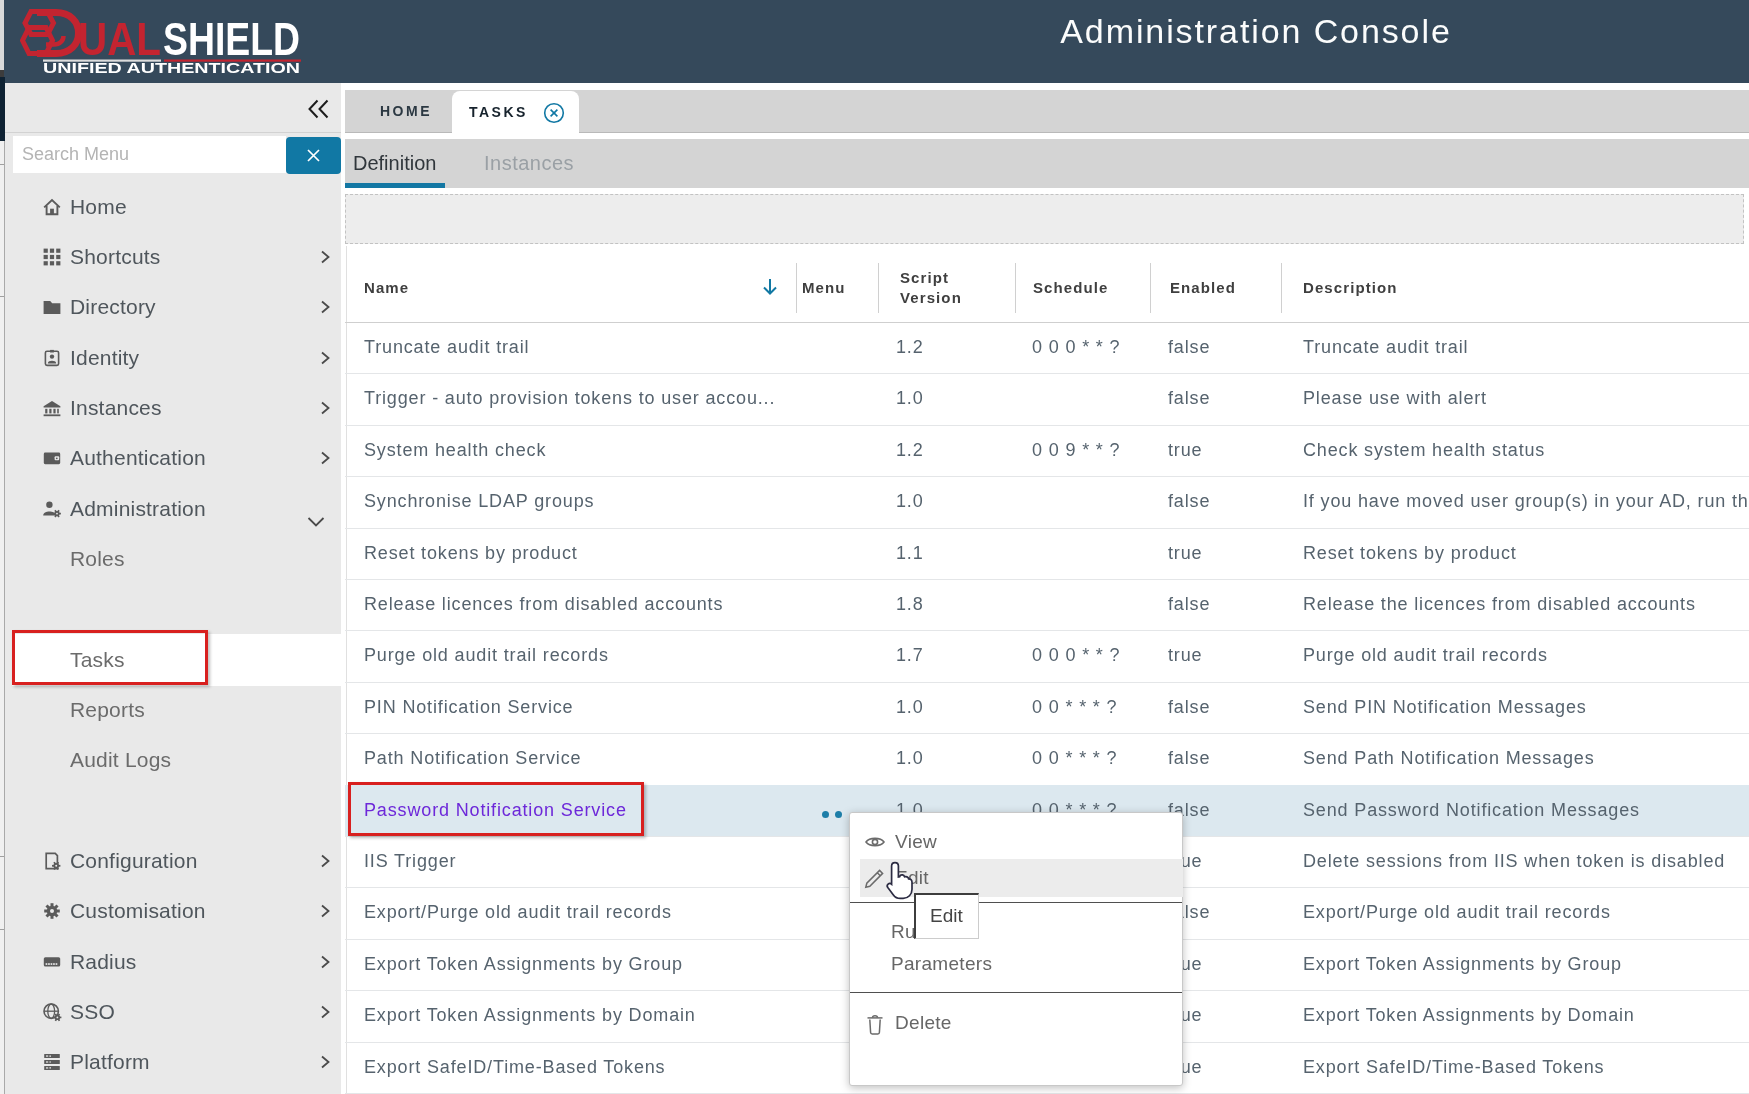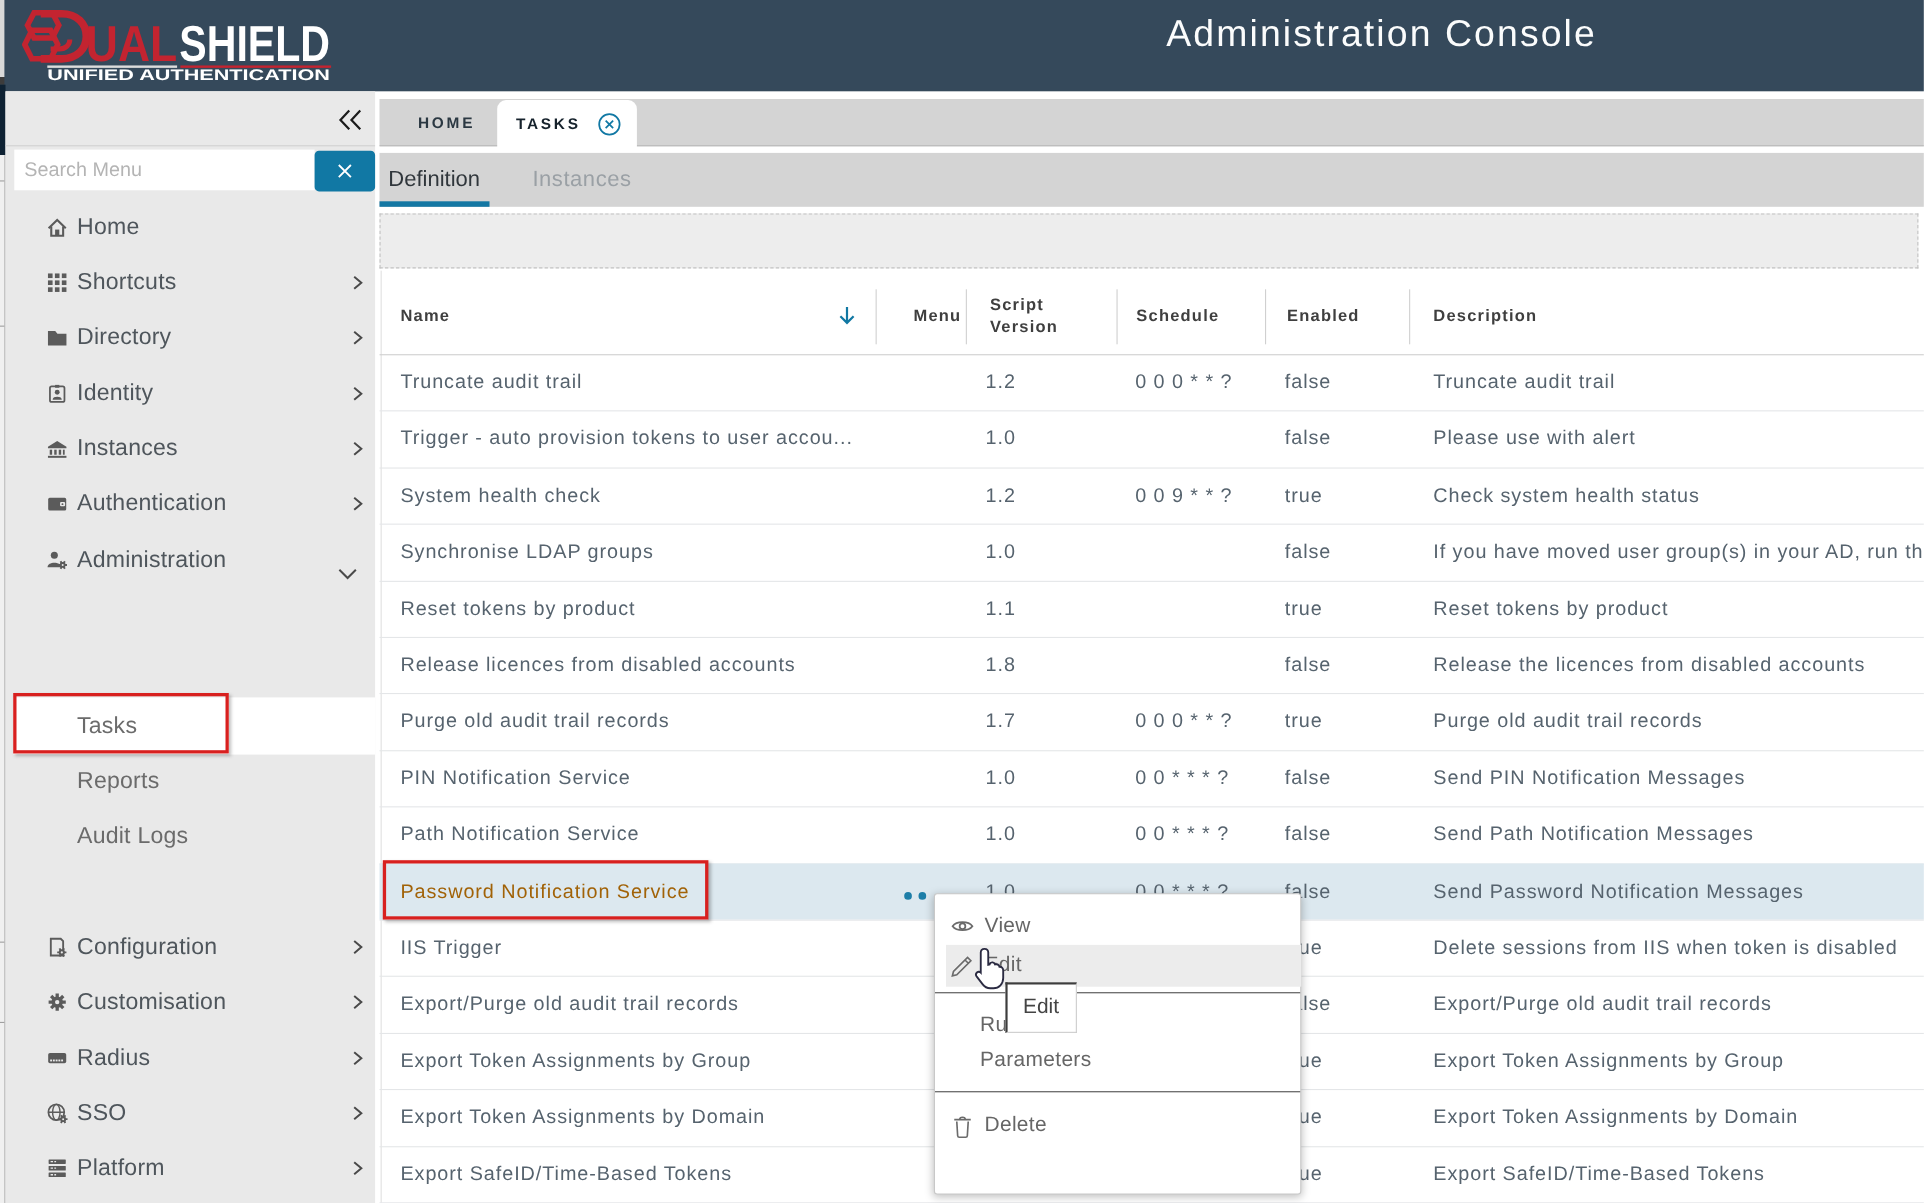--- a/index.html
+++ b/index.html
@@ -285,20 +285,23 @@
           <rect x="2.2" y="13.9" width="15.6" height="4.1" rx="0.5" fill="#5b5b5b"></rect>
           <line x1="4.0" y1="15.95" x2="6.2" y2="15.95" stroke="#e9e9e9" stroke-width="1.2"></line>
           <line x1="7.4" y1="15.95" x2="9.0" y2="15.95" stroke="#e9e9e9" stroke-width="1.2"></line>
         </g>
       </svg>
       <span class="smt">Platform</span>
     </div>
 <svg class="abs" style="left:317px;top:1054.2px" width="16" height="16" viewBox="0 0 16 16">
       <path d="M5 2.5 L11.5 8 L5 13.5" fill="none" stroke="#4a4a4a" stroke-width="1.8"></path>
     </svg>
+<div class="abs smi" style="top:533.8px">
+      <span class="smt sub">Roles</span>
+    </div>
 <div class="abs" style="left:12px;top:634px;width:329px;height:52px;background:#fff"></div>
 <div class="abs smi" style="top:634.5px">
       <span class="smt sub">Tasks</span>
     </div>
 <div class="abs smi" style="top:684.8px">
       <span class="smt sub">Reports</span>
     </div>
 <div class="abs smi" style="top:735.2px">
       <span class="smt sub">Audit Logs</span>
     </div>
@@ -323,21 +326,21 @@
   <div class="abs" id="tableleft"></div>
   <div class="hcell" style="left:364px;top:278px">Name</div>
   <svg class="abs" style="left:760px;top:277px" width="20" height="22" viewBox="0 0 20 22">
     <path d="M10 2 V15 M4 10.5 L10 16.5 L16 10.5" fill="none" stroke="#1178a3" stroke-width="2"></path>
   </svg>
   <div class="hsep" style="left:796px"></div>
   <div class="hsep" style="left:878px"></div>
   <div class="hsep" style="left:1015px"></div>
   <div class="hsep" style="left:1150px"></div>
   <div class="hsep" style="left:1281px"></div>
-  <div class="hcell" style="left:802px;top:278px;width:72px;text-align:right">Menu</div>
+  <div class="hcell" style="left:802px;top:278px;width:72px;text-align:left">Menu</div>
   <div class="hcell" style="left:900px;top:268px">Script<br>Version</div>
   <div class="hcell" style="left:1033px;top:278px">Schedule</div>
   <div class="hcell" style="left:1170px;top:278px">Enabled</div>
   <div class="hcell" style="left:1303px;top:278px">Description</div>
   <div class="abs" id="hbot"></div>
 <div class="trow" style="top:322.0px">
       <span class="c" style="left:19px">Truncate audit trail</span>
       <span class="c" style="left:551px">1.2</span>
       <span class="c" style="left:687px">0 0 0 * * ?</span>
       <span class="c" style="left:823px">false</span>
@@ -398,21 +401,21 @@
 <div class="rsep" style="top:733.2px"></div>
 <div class="trow" style="top:733.2px">
       <span class="c" style="left:19px">Path Notification Service</span>
       <span class="c" style="left:551px">1.0</span>
       <span class="c" style="left:687px">0 0 * * * ?</span>
       <span class="c" style="left:823px">false</span>
       <span class="c" style="left:958px">Send Path Notification Messages</span>
     </div>
 <div class="rsep" style="top:784.6px"></div>
 <div class="trow" style="top:784.6px;background:#dce8ef">
-      <span class="c" style="left:19px;color:#a16207">Password Notification Service</span>
+      <span class="c" style="left:19px;color:#6d28d9">Password Notification Service</span>
       <span class="c" style="left:551px">1.0</span>
       <span class="c" style="left:687px">0 0 * * * ?</span>
       <span class="c" style="left:823px">false</span>
       <span class="c" style="left:958px">Send Password Notification Messages</span>
     </div>
 <div class="rsep" style="top:836.0px"></div>
 <div class="trow" style="top:836.0px">
       <span class="c" style="left:19px">IIS Trigger</span>
       <span class="c" style="left:551px">1.0</span>
       <span class="c" style="left:823px">true</span>

